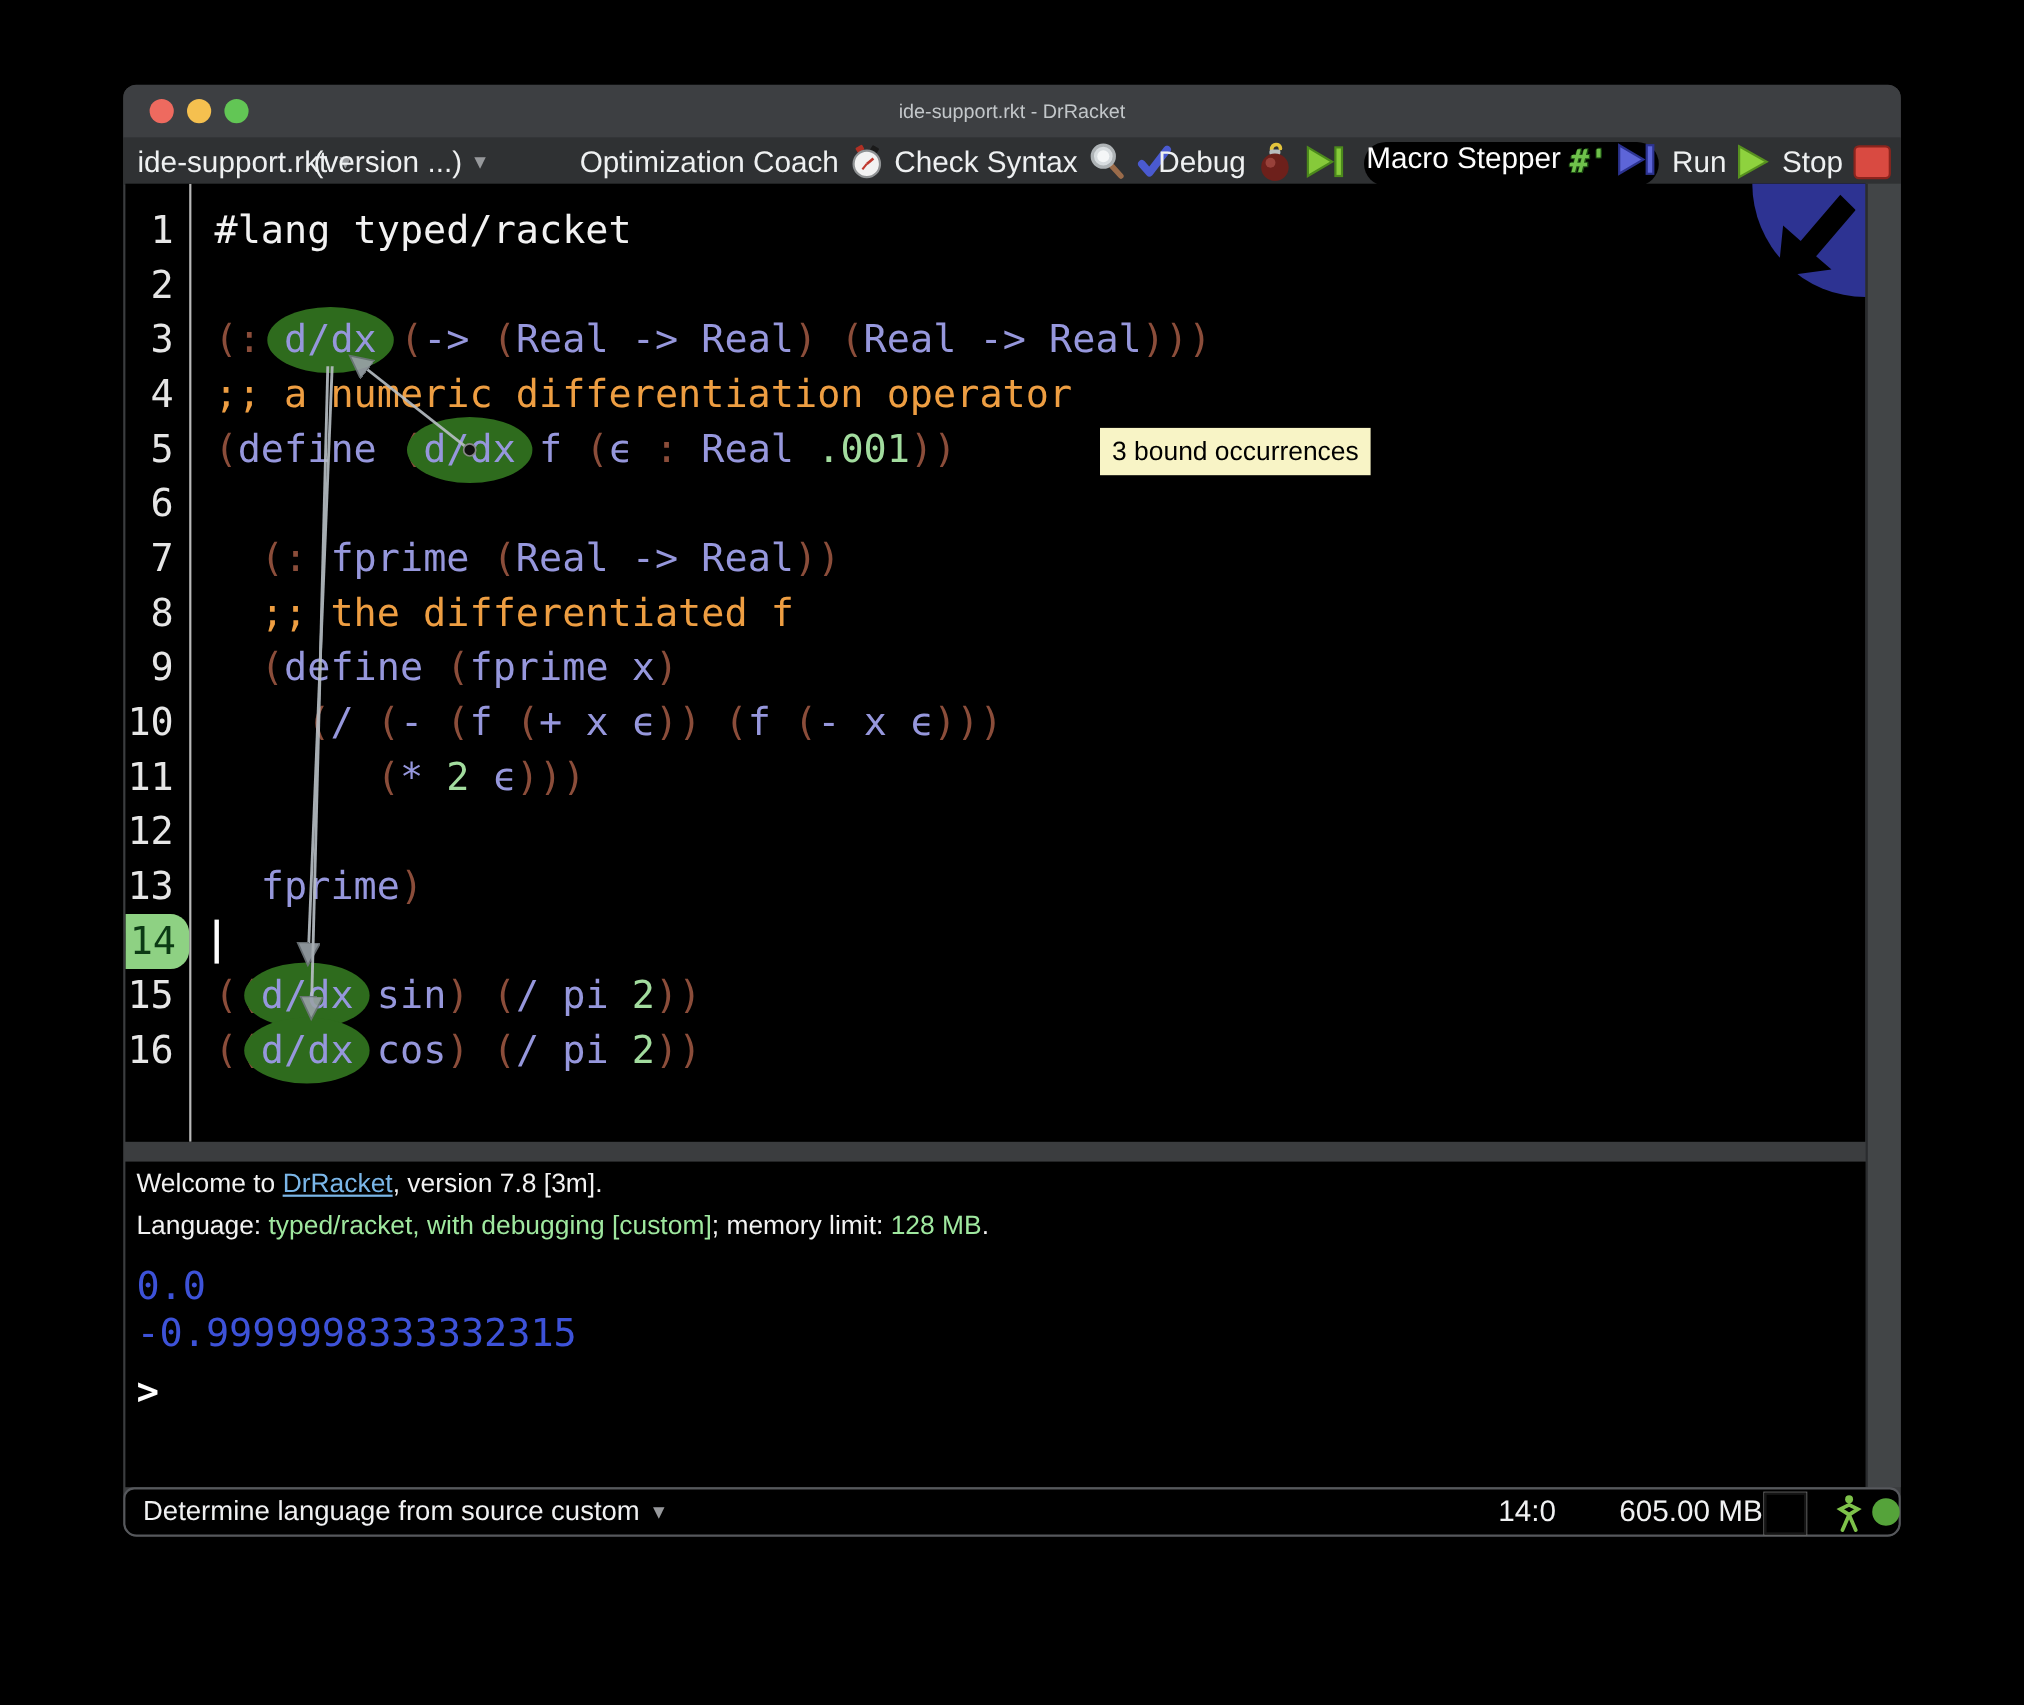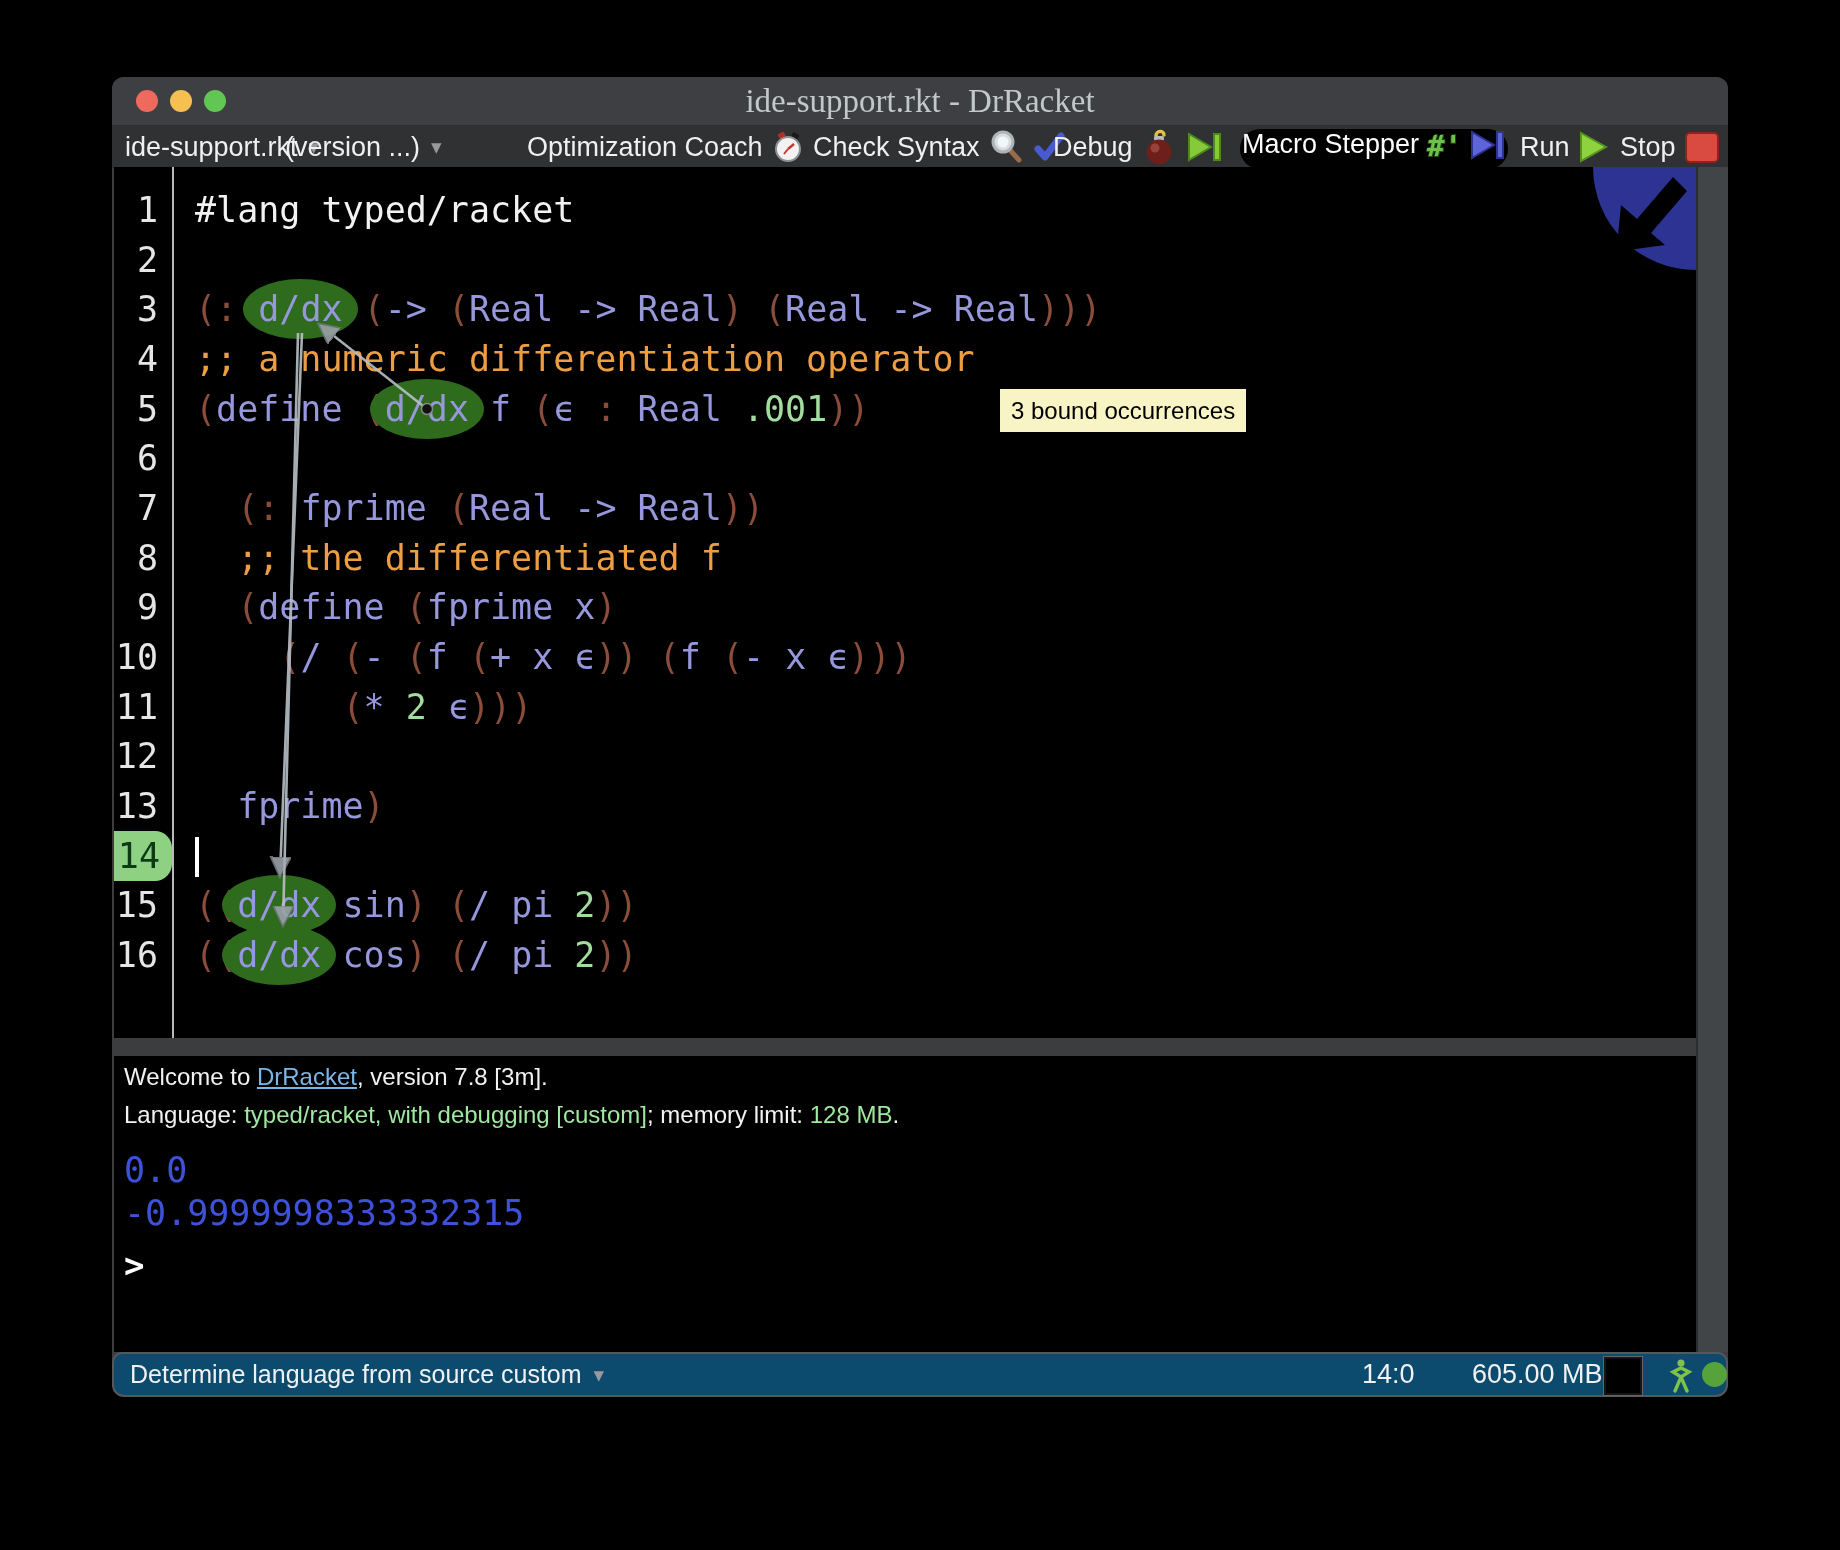--- a/index.html
+++ b/index.html
@@ -9,21 +9,21 @@
   .window{position:absolute;left:112px;top:77px;width:1616px;height:1320px;
           background:#3b3d3f;border-radius:12px;overflow:hidden;}
   
   .titlebar{position:absolute;left:0;top:0;width:100%;height:48px;background:#3d3f42;
             border-bottom:1px solid #2b2d2f;}
   .tl{position:absolute;top:13px;width:22px;height:22px;border-radius:50%;}
   .tl.red{left:24px;background:#ee6a5f;}
   .tl.yellow{left:58px;background:#f5c04f;}
   .tl.green{left:92px;background:#62c655;}
   .title{position:absolute;left:0;top:0;width:100%;height:48px;line-height:48px;
-         text-align:center;color:#c3c7ca;font-size:33px;font-family:Liberation Serif, serif;}
+         text-align:center;color:#c3c7ca;font-size:18px;}
   
   .toolbar{position:absolute;left:0;top:49px;width:100%;height:42px;background:#2f3133;}
   .titem{position:absolute;top:0;height:42px;display:flex;align-items:center;gap:9px;
          color:#eef0f1;font-size:27px;white-space:nowrap;cursor:default;}
   .dd{color:#97999c;font-size:21px;margin-left:2px;}
   .macro-btn{position:absolute;left:1128px;top:3px;height:40px;width:268px;
              background:#000000;border-radius:20px;display:flex;align-items:flex-start;
              justify-content:center;gap:8px;color:#fdfdfd;font-size:27px;}
   .hashquote{font-family:"DejaVu Sans Mono",monospace;font-weight:bold;font-size:29px;
              color:#6fc14b;text-shadow:1px 1px 0 #1c4d12,-1px 1px 0 #1c4d12,1px -1px 0 #1c4d12;}
@@ -57,21 +57,21 @@
                 color:#f2f2f2;}
   .iline{position:absolute;left:10px;white-space:pre;font-size:24px;}
   .iw{color:#f2f2f2;} .ig{color:var(--result_green);}
   .ilink{color:var(--link);text-decoration:underline;}
   .ival{position:absolute;left:10px;font-family:"DejaVu Sans Mono",monospace;font-size:35px;
         color:var(--value_blue);}
   .iprompt{position:absolute;left:10px;font-family:"DejaVu Sans Mono",monospace;font-size:34px;
            font-weight:bold;color:#fff;}
   
   .statusbar{position:absolute;left:0;top:1275px;width:100%;height:45px;box-sizing:border-box;
-             background:#0c4a6e;border:2px solid #56585c;border-radius:10px 10px 12px 12px;
+             background:#000000;border:2px solid #56585c;border-radius:10px 10px 12px 12px;
              color:#f0f1f2;}
   .langsel{position:absolute;left:16px;top:0;height:41px;display:flex;align-items:center;gap:10px;
            font-size:25px;}
   .pos{position:absolute;left:1248px;top:0;height:41px;line-height:41px;font-size:27px;}
   .mem{position:absolute;left:1358px;top:0;height:41px;line-height:41px;font-size:27px;}
   .gcbox{position:absolute;left:1490px;top:3px;width:34px;height:34px;background:#000;
          border:2px solid #151515;box-shadow:0 0 0 1px #666;}
   .statdot{position:absolute;left:1588px;top:8px;width:25px;height:25px;border-radius:50%;
            background:#55a33a;}
   svg{display:block;}

